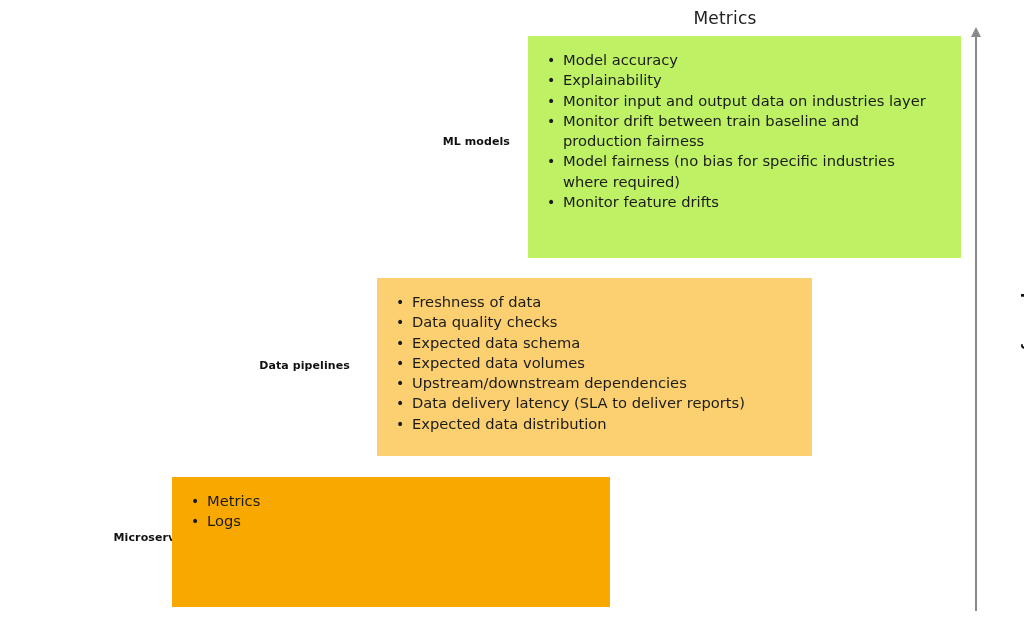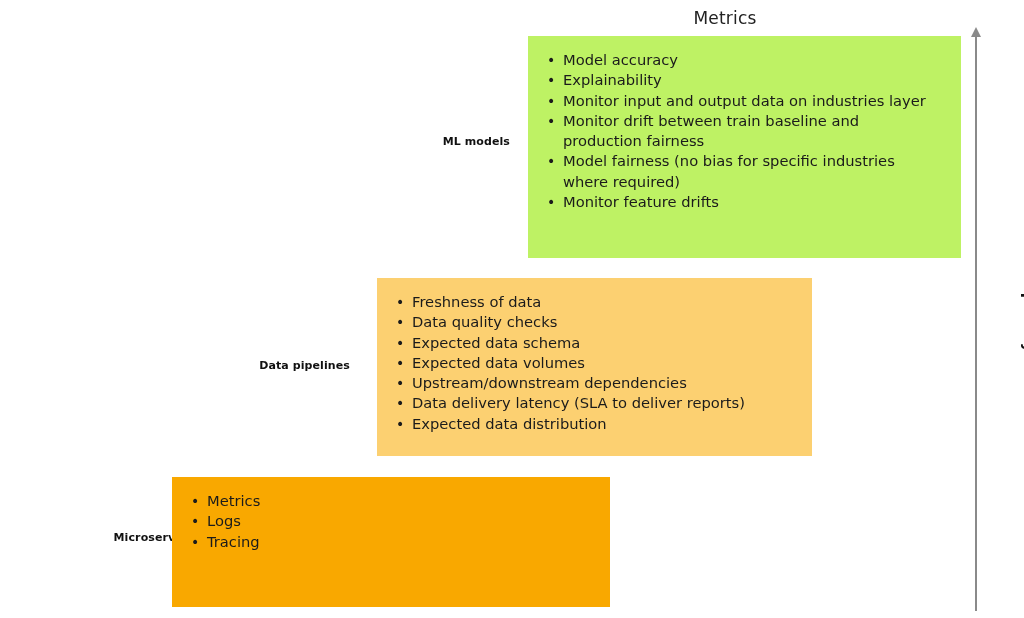--- a/index.html
+++ b/index.html
@@ -179,18 +179,17 @@
       </ul>
     </div>
   </div>
 
   <div class="tier" id="tier-ms">
     <div class="tier-label">Microservices</div>
     <div class="tier-box" style="background: rgb(249, 168, 0);">
       <ul class="items">
         <li>Metrics</li>
         <li>Logs</li>
-        <li>Tracing</li>
       </ul>
     </div>
   </div>
 
 </div>
 
 </body></html>

